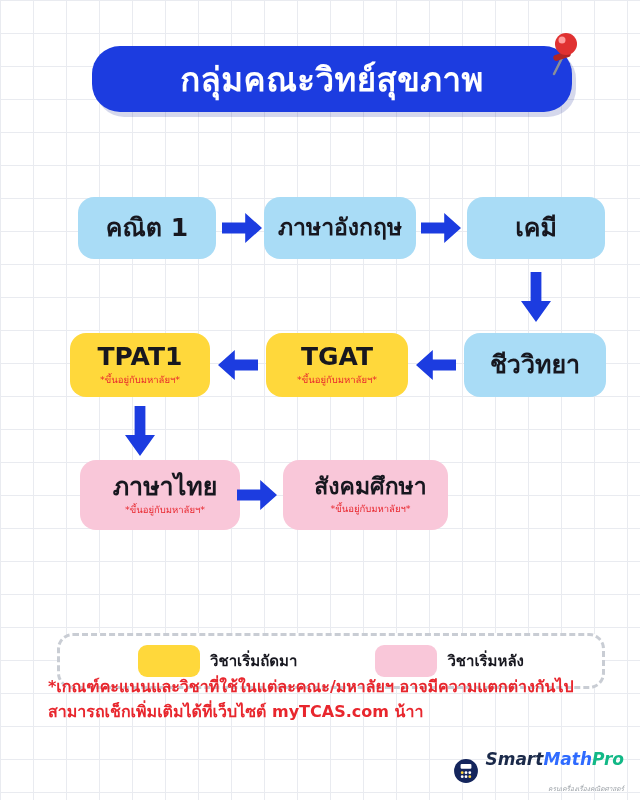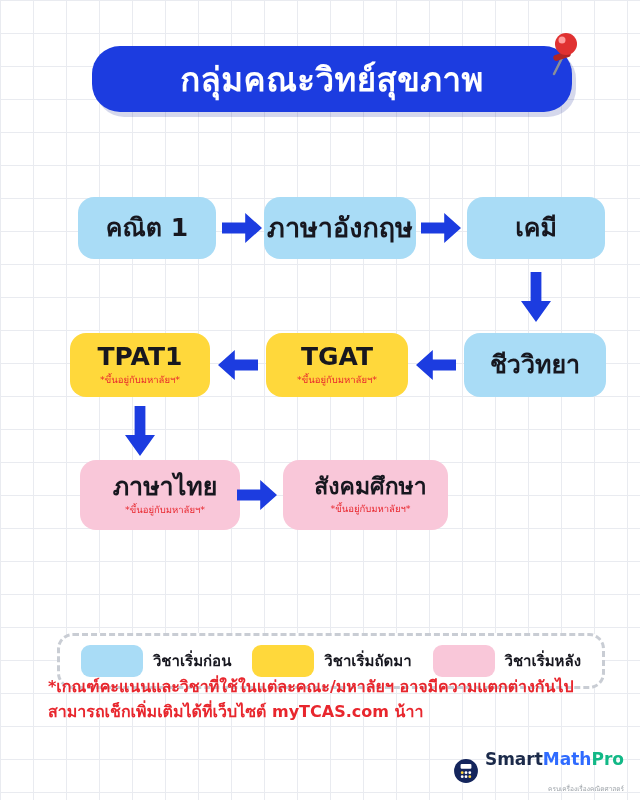--- a/index.html
+++ b/index.html
@@ -60,21 +60,21 @@
   .legend-label { font-size: 15px; font-weight: bold; color: var(--text-dark, #17171f); }
 
   
   .footnote {
     position: absolute; left: 48px; top: 675px;
     color: var(--red-text, #e8262d); font-size: 16px; font-weight: bold; line-height: 1.55;
   }
 
   
   .logo { position: absolute; right: 16px; bottom: 6px; display: flex; align-items: center; gap: 6px; }
-  .logo-texts { display: flex; flex-direction: column; align-items: flex-end; }
+  .logo-texts { display: flex; flex-direction: column; align-items: flex-end; font-style: italic; }
   .logo-line { font-size: 17px; font-weight: bold; line-height: 1; }
   .lt-smart { color: #1b2a4a; }
   .lt-math  { color: #2f6bff; }
   .lt-pro   { color: #12b886; }
   .tagline  { font-size: 6.5px; color: #9aa0a6; margin-top: 16px; }
 </style>
 </head>
 <body>
 
 <div class="page">
@@ -89,21 +89,21 @@
       <circle cx="28" cy="16" r="11" fill="#e03131"></circle>
       <circle cx="24" cy="12" r="3.5" fill="#ff9d9d"></circle>
     </svg>
   </span>
 
   <div class="box blue" style="left:78px;top:197px;width:138px;height:62px">
     <span class="box-label">คณิต 1</span>
   </div>
   <div class="arrow arrow-right" style="left:222px;top:213px;width:40px;height:30px"></div>
   <div class="box blue" style="left:264px;top:197px;width:152px;height:62px">
-    <span class="box-label" style="font-size:27px">ภาษาอังกฤษ</span>
+    <span class="box-label" style="font-size:23px">ภาษาอังกฤษ</span>
   </div>
   <div class="arrow arrow-right" style="left:421px;top:213px;width:40px;height:30px"></div>
   <div class="box blue" style="left:467px;top:197px;width:138px;height:62px">
     <span class="box-label">เคมี</span>
   </div>
 
   <div class="arrow arrow-down" style="left:521px;top:272px;width:30px;height:50px"></div>
 
   <div class="box yellow" style="left:70px;top:333px;width:140px;height:64px">
     <span class="box-label">TPAT1</span>
@@ -125,24 +125,20 @@
     <span class="box-label">ภาษาไทย</span>
     <span class="box-note">*ขึ้นอยู่กับมหาลัยฯ*</span>
   </div>
   <div class="arrow arrow-right" style="left:237px;top:480px;width:40px;height:30px"></div>
   <div class="box pink" style="left:283px;top:460px;width:155px;height:70px">
     <span class="box-label" style="font-size:23px">สังคมศึกษา</span>
     <span class="box-note">*ขึ้นอยู่กับมหาลัยฯ*</span>
   </div>
 
   <div class="legend">
-    <div class="legend-item">
-      <span class="swatch" style="background: rgb(169, 220, 246);"></span>
-      <span class="legend-label">วิชาเริ่มก่อน</span>
-    </div>
     <div class="legend-item">
       <span class="swatch" style="background: rgb(255, 216, 59);"></span>
       <span class="legend-label">วิชาเริ่มถัดมา</span>
     </div>
     <div class="legend-item">
       <span class="swatch" style="background: rgb(249, 199, 217);"></span>
       <span class="legend-label">วิชาเริ่มหลัง</span>
     </div>
   </div>
 

